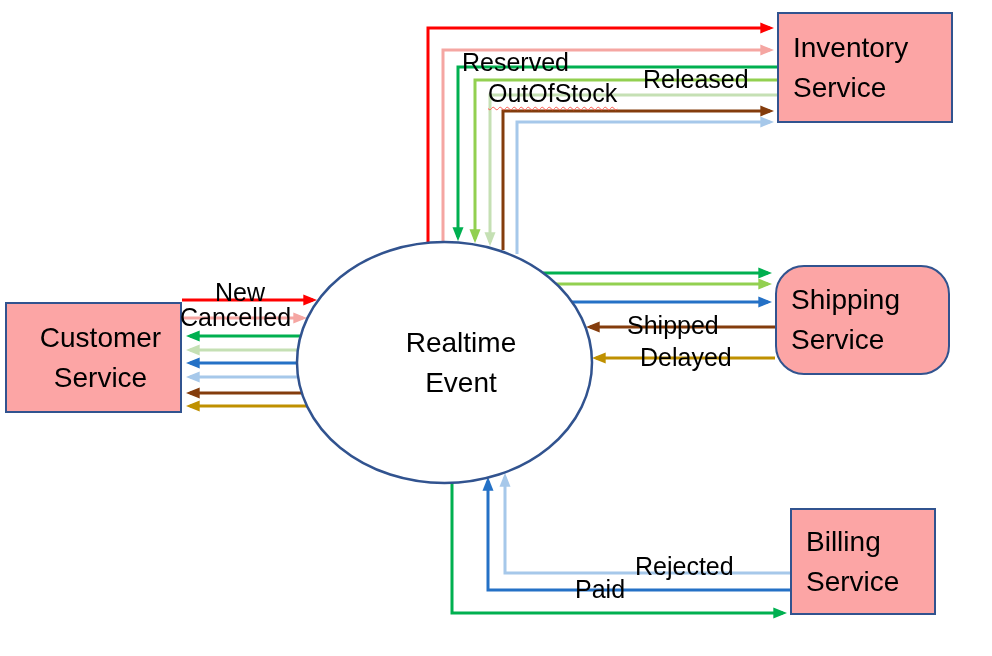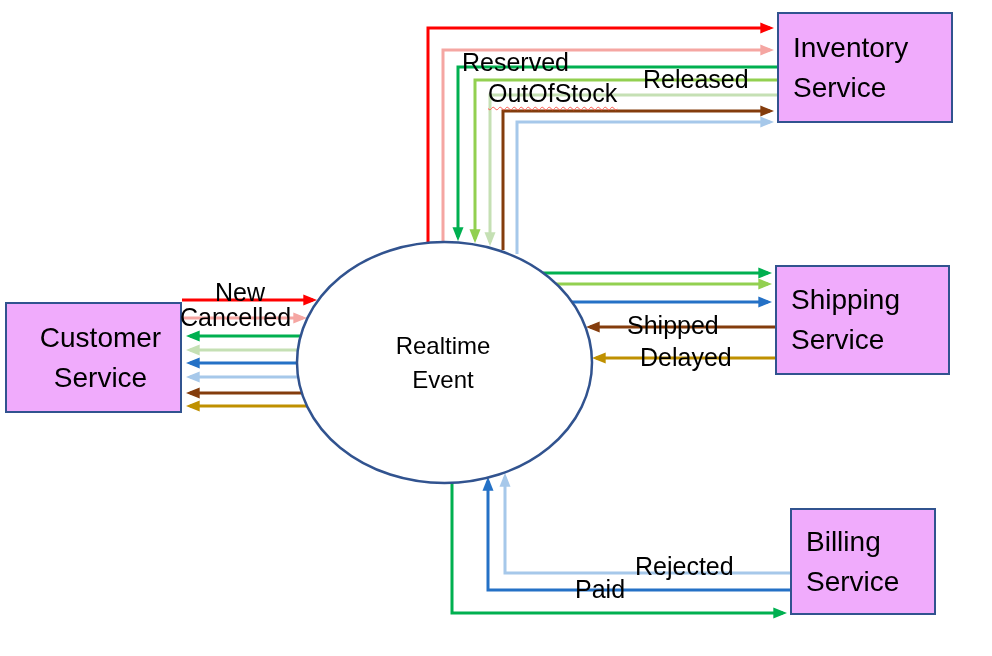--- a/index.html
+++ b/index.html
@@ -1,29 +1,29 @@
 <!DOCTYPE html>
 <html style="--border: #31538F;"><head>
 <meta charset="utf-8">
 <style>
   html,body{margin:0;padding:0;background:#ffffff;}
   body{font-family:"Liberation Sans",sans-serif;color:#000;}
   .stage{position:relative;width:992px;height:656px;background:#fff;overflow:hidden;}
   .stage svg{position:absolute;left:0;top:0;}
   .edge{fill:none;stroke-width:3;}
-  .node{position:absolute;background:#f0abfc;border:2.5px solid var(--border,#31538F);
+  .node{position:absolute;background:#fca5a5;border:2.5px solid var(--border,#31538F);
         box-sizing:border-box;display:flex;flex-direction:column;justify-content:center;
         padding-left:14px;font-size:28px;line-height:1.42;color:#000;}
   #node-customer{left:5px;top:302px;width:177px;height:111px;align-items:center;}
   #node-inventory{left:777px;top:12px;width:176px;height:111px;}
-  #node-shipping{left:775px;top:265px;width:175px;height:110px;}
+  #node-shipping{left:775px;top:265px;width:175px;height:110px;border-radius:29px;}
   #node-billing{left:790px;top:508px;width:146px;height:107px;}
-  .sys-label{position:absolute;left:295px;top:242px;width:296px;height:241px;
+  .sys-label{position:absolute;left:313px;top:242px;width:296px;height:241px;
         display:flex;flex-direction:column;align-items:center;justify-content:center;
-        font-size:24px;line-height:1.4;text-align:center;}
+        font-size:28px;line-height:1.4;text-align:center;}
   .elabel{position:absolute;font-size:25px;line-height:1;white-space:nowrap;color:#000;}
   #label-new{left:215px;top:280px;}
   #label-cancelled{left:180px;top:305px;}
   #label-reserved{left:462px;top:50px;}
   #label-released{left:643px;top:67px;}
   #label-outofstock{left:488px;top:81px;}
   #label-shipped{left:615px;top:313px;margin-left:12px;}
   #label-delayed{left:640px;top:345px;}
   #label-rejected{left:635px;top:554px;}
   #label-paid{left:575px;top:577px;text-align:center;}

